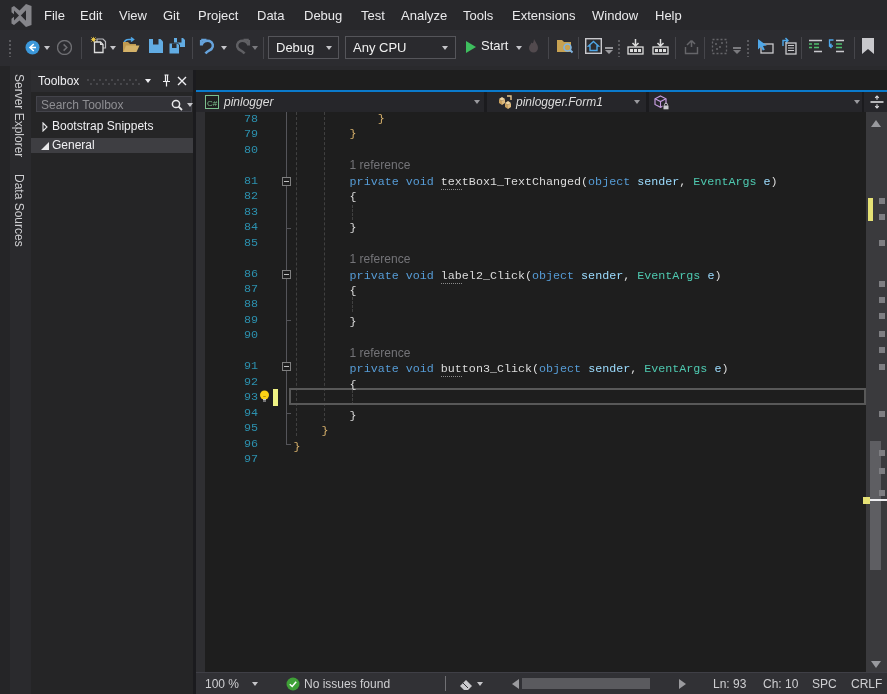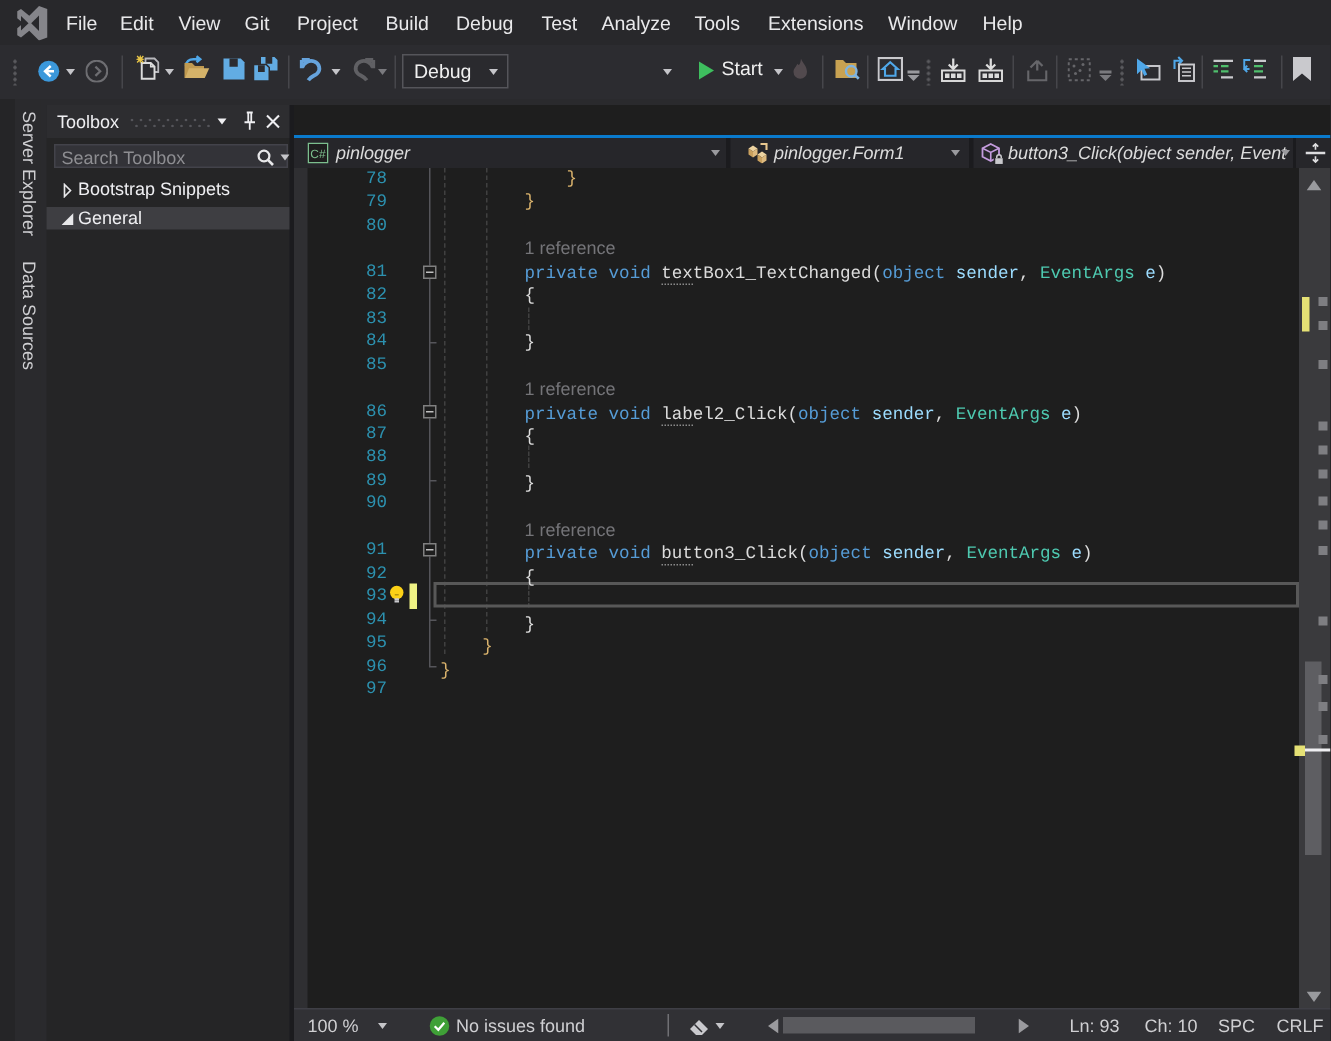--- a/index.html
+++ b/index.html
@@ -66,21 +66,21 @@
   <svg class="abs" style="left:11px;top:4px" width="22" height="23" viewBox="0 0 22 23">
     <path d="M15 0 L20.5 2 V21 L15 23 L8.5 16.5 L3 21 L0.5 19.5 V14.8 L4.5 11.5 L0.5 8.2 V3.5 L3 2 L8.5 6.5 Z" fill="#85858A"></path>
     <path d="M15 6.3 L9.8 11.5 L15 16.7 Z" fill="#28282B"></path>
     <path d="M3 6.6 L8 11.5 L3 16.4 Z" fill="#28282B"></path>
   </svg>
   <span class="mi" style="left:44px">File</span>
   <span class="mi" style="left:80px">Edit</span>
   <span class="mi" style="left:119px">View</span>
   <span class="mi" style="left:163px">Git</span>
   <span class="mi" style="left:198px">Project</span>
-  <span class="mi" style="left:257px">Build</span>
+  <span class="mi" style="left:257px">Data</span>
   <span class="mi" style="left:304px">Debug</span>
   <span class="mi" style="left:361px">Test</span>
   <span class="mi" style="left:401px">Analyze</span>
   <span class="mi" style="left:463px">Tools</span>
   <span class="mi" style="left:512px">Extensions</span>
   <span class="mi" style="left:592px">Window</span>
   <span class="mi" style="left:655px">Help</span>
 </div>
 
 <div id="toolbar" class="abs">
@@ -137,20 +137,23 @@
     <path d="M15.5 7 C14.5 4, 11 1.8, 7.5 3 C4 4.2, 3 8.5, 5.5 11 C7 12.5, 9.5 12.6, 11.5 15.5" fill="none" stroke="#606064" stroke-width="2.5"></path>
   </svg>
   <div class="caret" style="left:252px;top:16px;border-top-color:#7A7A7E"></div>
   <div class="tsep" style="left:263px"></div>
 
   <div class="combo" style="left:268px;width:71px">
       <span>Debug</span>
     </div>
   <div class="caret" style="left:326px;top:16px"></div>
 
+  <div class="combo" style="left:345px;width:111px">
+      <span>Any CPU</span>
+    </div>
   <div class="caret" style="left:442px;top:16px"></div>
 
   <svg class="abs" style="left:465px;top:10px" width="12" height="14">
       <path d="M1 1 L11 7 L1 13 Z" fill="#3EBE5E"></path>
     </svg>
   <span class="abs" style="left:481px;top:8px;font-size:13px;color:#F0F0F0">Start</span>
   <div class="caret" style="left:516px;top:16px"></div>
 
   <svg class="abs" style="left:528px;top:9px" width="12" height="15">
       <path d="M6 0 C7 3, 10 5, 10 9 A4.5 4.5 0 0 1 1 9 C1 6.5, 3 5.5, 3.5 3.5 C4.5 5, 5.5 4.5, 6 0 Z" fill="#524A4E"></path>
@@ -319,21 +322,20 @@
     <span class="navtext" style="left:320px">pinlogger.Form1</span>
     <div class="caret" style="left:438px;top:8px;border-top-color:#9A9A9E"></div>
     <div class="abs" style="left:450px;top:0;width:3px;height:20px;background:#1B1B1E"></div>
     <svg class="abs" style="left:458px;top:3px" width="16" height="15">
       <path d="M6.5 1 L12 3.8 V9.5 L6.5 12.3 L1 9.5 V3.8 Z" fill="none" stroke="#C39BDD" stroke-width="1.2"></path>
       <path d="M1 3.8 L6.5 6.6 L12 3.8 M6.5 6.6 V12.3" stroke="#C39BDD" stroke-width="1.1" fill="none"></path>
       <rect x="8.5" y="8.5" width="7" height="6" fill="#26262A"></rect>
       <rect x="9.5" y="10.5" width="5" height="3.8" fill="#C9C9CD"></rect>
         <path d="M10.5 10.5 V9.7 A1.5 1.5 0 0 1 13.5 9.7 V10.5" stroke="#C9C9CD" stroke-width="1" fill="none"></path>
     </svg>
-    <span class="navtext" style="left:476px">button3_Click(object sender, Event</span>
     <div class="caret" style="left:658px;top:8px;border-left-width:3px;border-right-width:3px;border-top-color:#9A9A9E"></div>
     <div class="abs" style="left:666px;top:0;width:2px;height:20px;background:#1B1B1E"></div>
     <svg class="abs" style="left:674px;top:3px" width="14" height="14">
       <path d="M0.5 7 H13.5" stroke="#DCDCDE" stroke-width="1.6"></path>
       <path d="M7 1 V4.8 M5.2 2.8 L7 1 L8.8 2.8" stroke="#DCDCDE" stroke-width="1.1" fill="none"></path>
       <path d="M7 13 V9.2 M5.2 11.2 L7 13 L8.8 11.2" stroke="#DCDCDE" stroke-width="1.1" fill="none"></path>
     </svg>
   </div>
 
   <div id="codearea">

